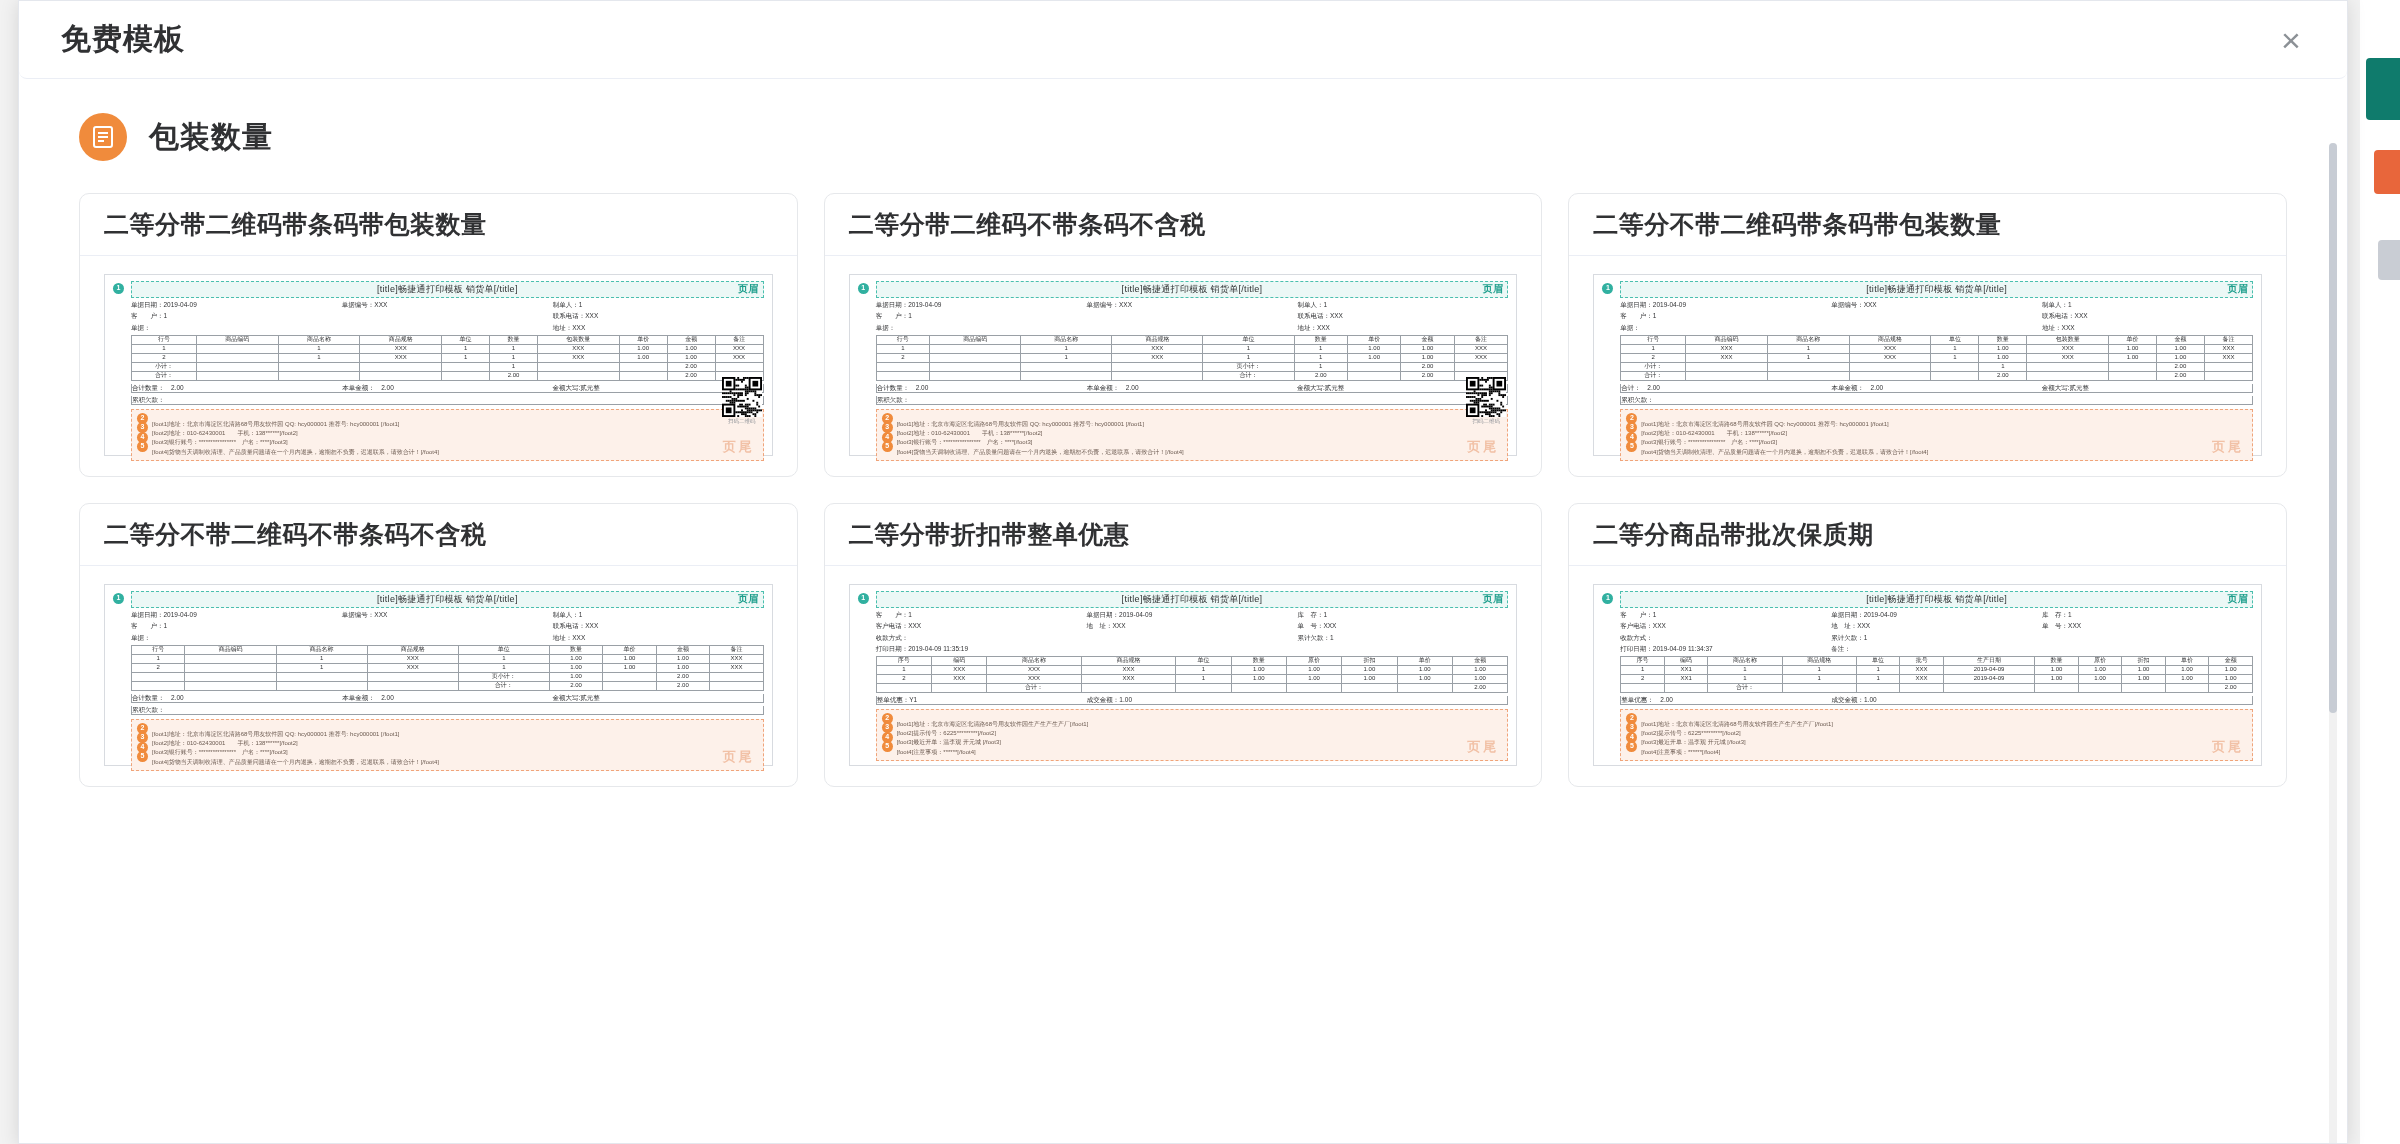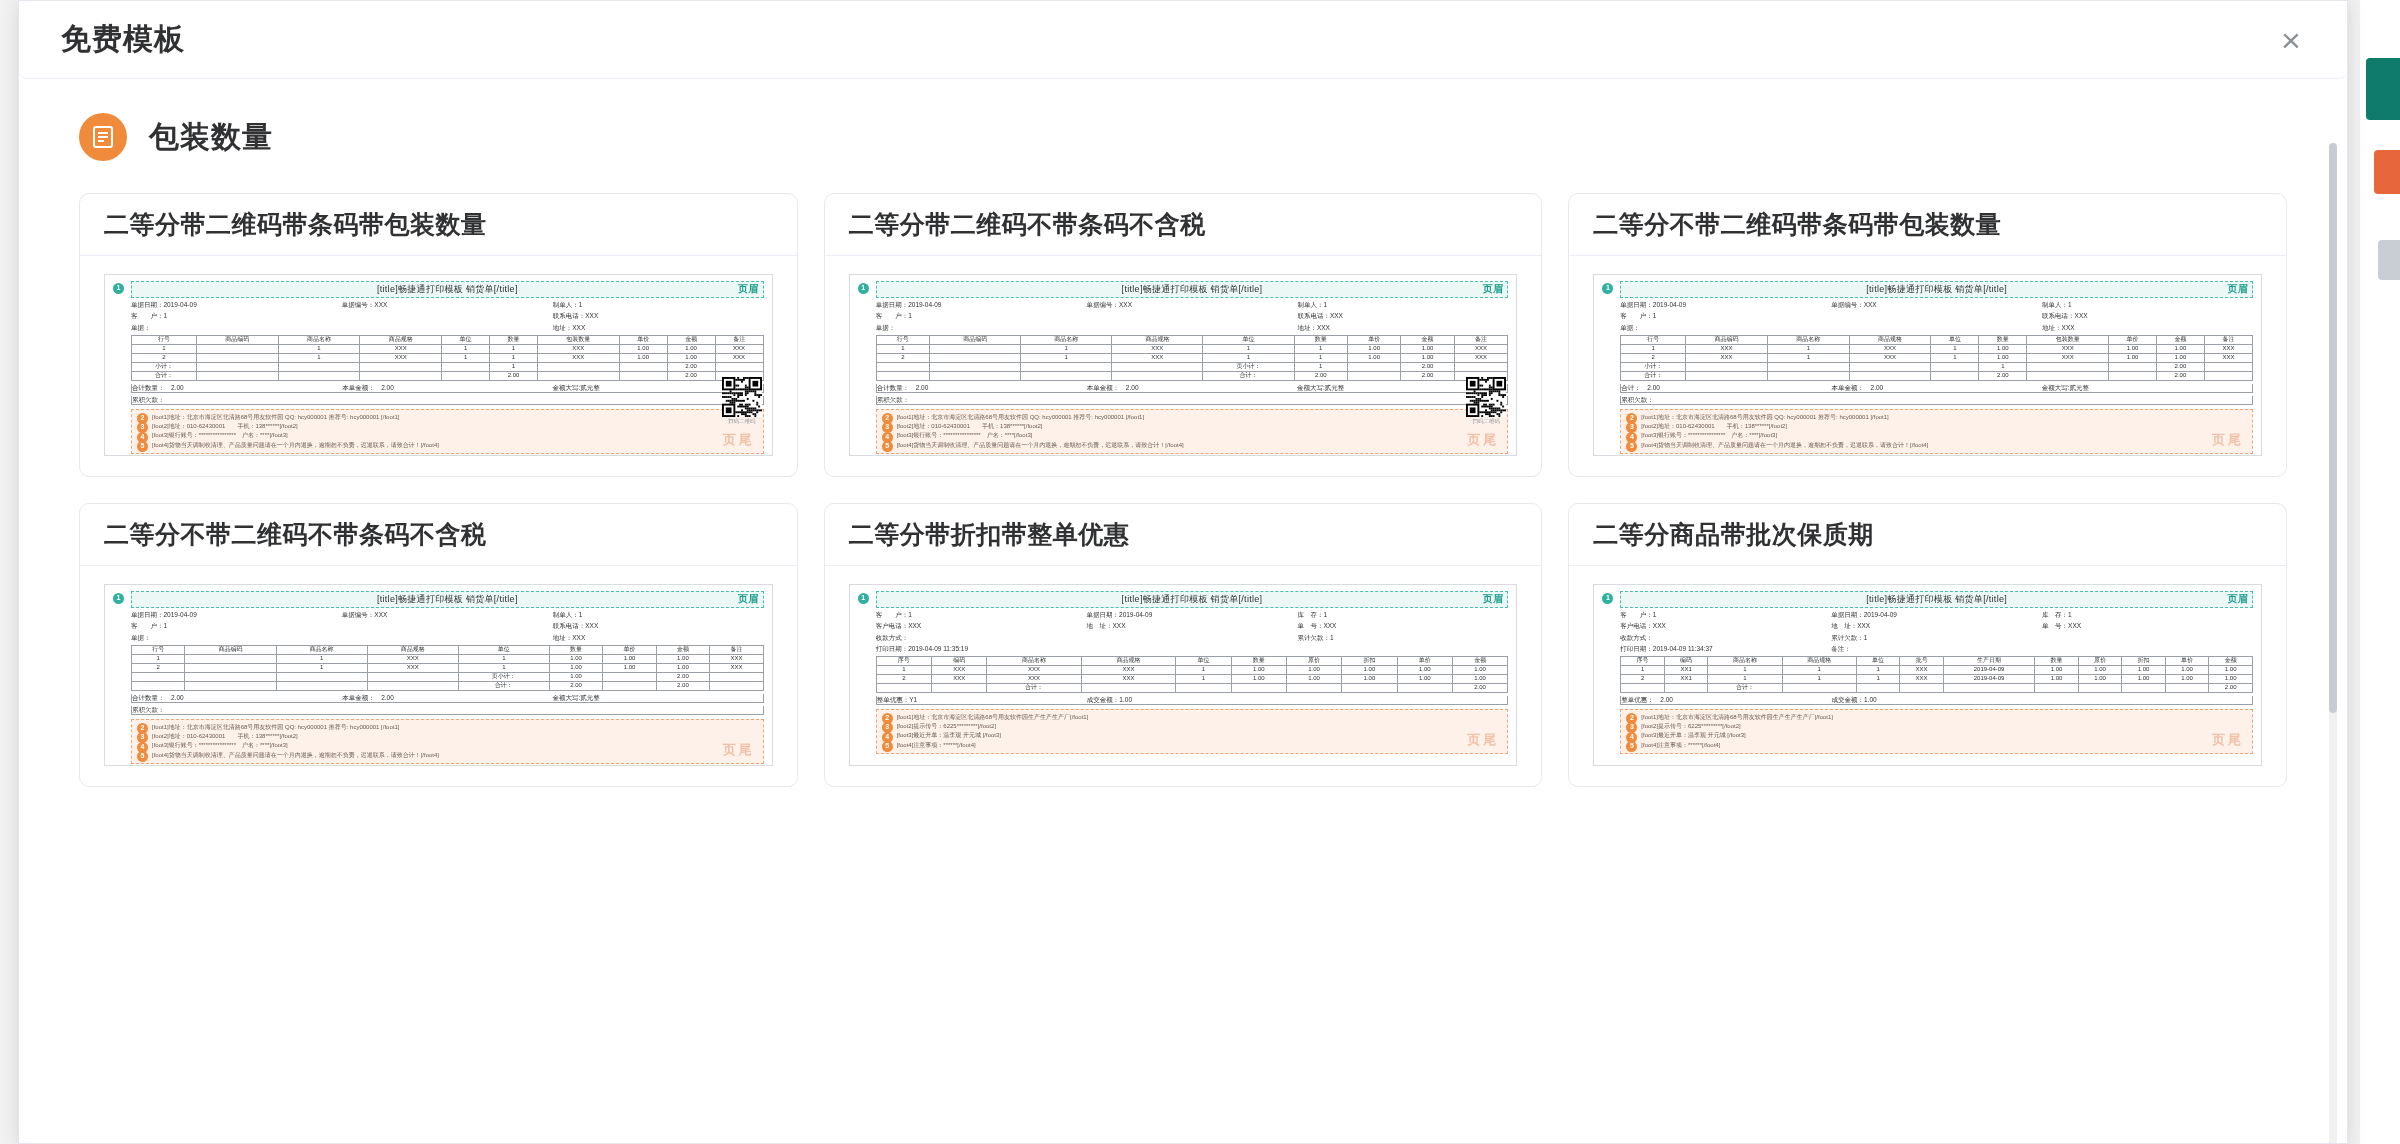--- a/index.html
+++ b/index.html
@@ -99,21 +99,21 @@
 
   table.mini { width:100%; border-collapse:collapse; margin-top:3px; font-size:6px; }
   table.mini th, table.mini td {
     border:1px solid #9aa0a6; padding:0 2px; height:9px; text-align:center;
     white-space:nowrap; overflow:hidden; font-weight:400; color:#303133;
   }
   table.mini th { background:#fff; font-weight:400; }
 
   .foot-box {
     margin-top:4px; border:1px dashed #f0a47a; background:#fdf1ea;
-    padding:3px 4px 3px 20px; position:relative; font-size:6px; color:#6b5a50;
+    padding:10px 4px 3px 20px; position:relative; font-size:6px; color:#6b5a50;
     line-height:1.55;
   }
   .foot-box .marker { background:#f08b3c; left:5px; }
   .foot-line { white-space:nowrap; overflow:hidden; text-overflow:clip; }
   .foot-watermark {
     position:absolute; right:8px; bottom:3px; font-size:13px; color:#f0b99b;
     letter-spacing:3px; font-weight:600; opacity:.85;
   }
 
   .qr-wrap { position:absolute; right:10px; bottom:30px; text-align:center; }

